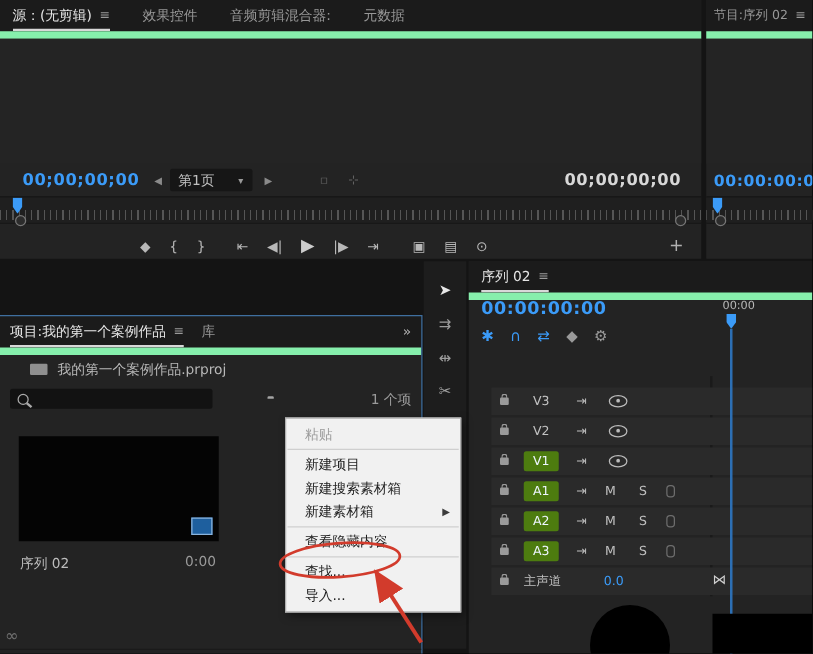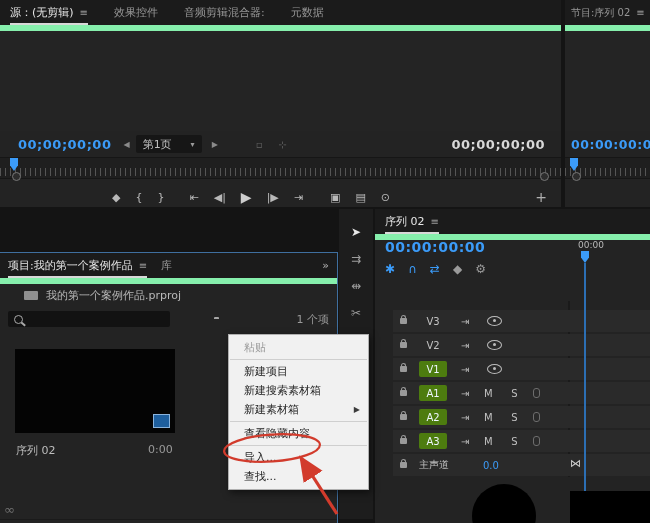--- a/index.html
+++ b/index.html
@@ -322,22 +322,22 @@
     <div class="sep"></div>
     <div class="ci">新建项目</div>
     <div class="ci">新建搜索素材箱</div>
     <div class="ci">
       <span>新建素材箱</span>
       <span class="subarr">▶</span>
     </div>
     <div class="sep"></div>
     <div class="ci">查看隐藏内容</div>
     <div class="sep"></div>
+    <div class="ci">查找...</div>
     <div class="ci">导入...</div>
-    <div class="ci">查找...</div>
   </div>
 
   <svg class="anno" viewBox="0 0 170 99">
     <defs>
       <marker id="ah" markerWidth="9" markerHeight="8" refX="7" refY="3.5" orient="auto">
         <path d="M0,0 L8,3.5 L0,7 z" fill="#d23b2c"></path>
       </marker>
     </defs>
     <ellipse cx="57" cy="24" rx="48" ry="13.5" fill="none" stroke="#d23b2c" stroke-width="2.2" transform="rotate(-4 57 24)"></ellipse>
     <path d="M122,90 L86,34" stroke="#d23b2c" stroke-width="3.2" fill="none" marker-end="url(#ah)"></path>

